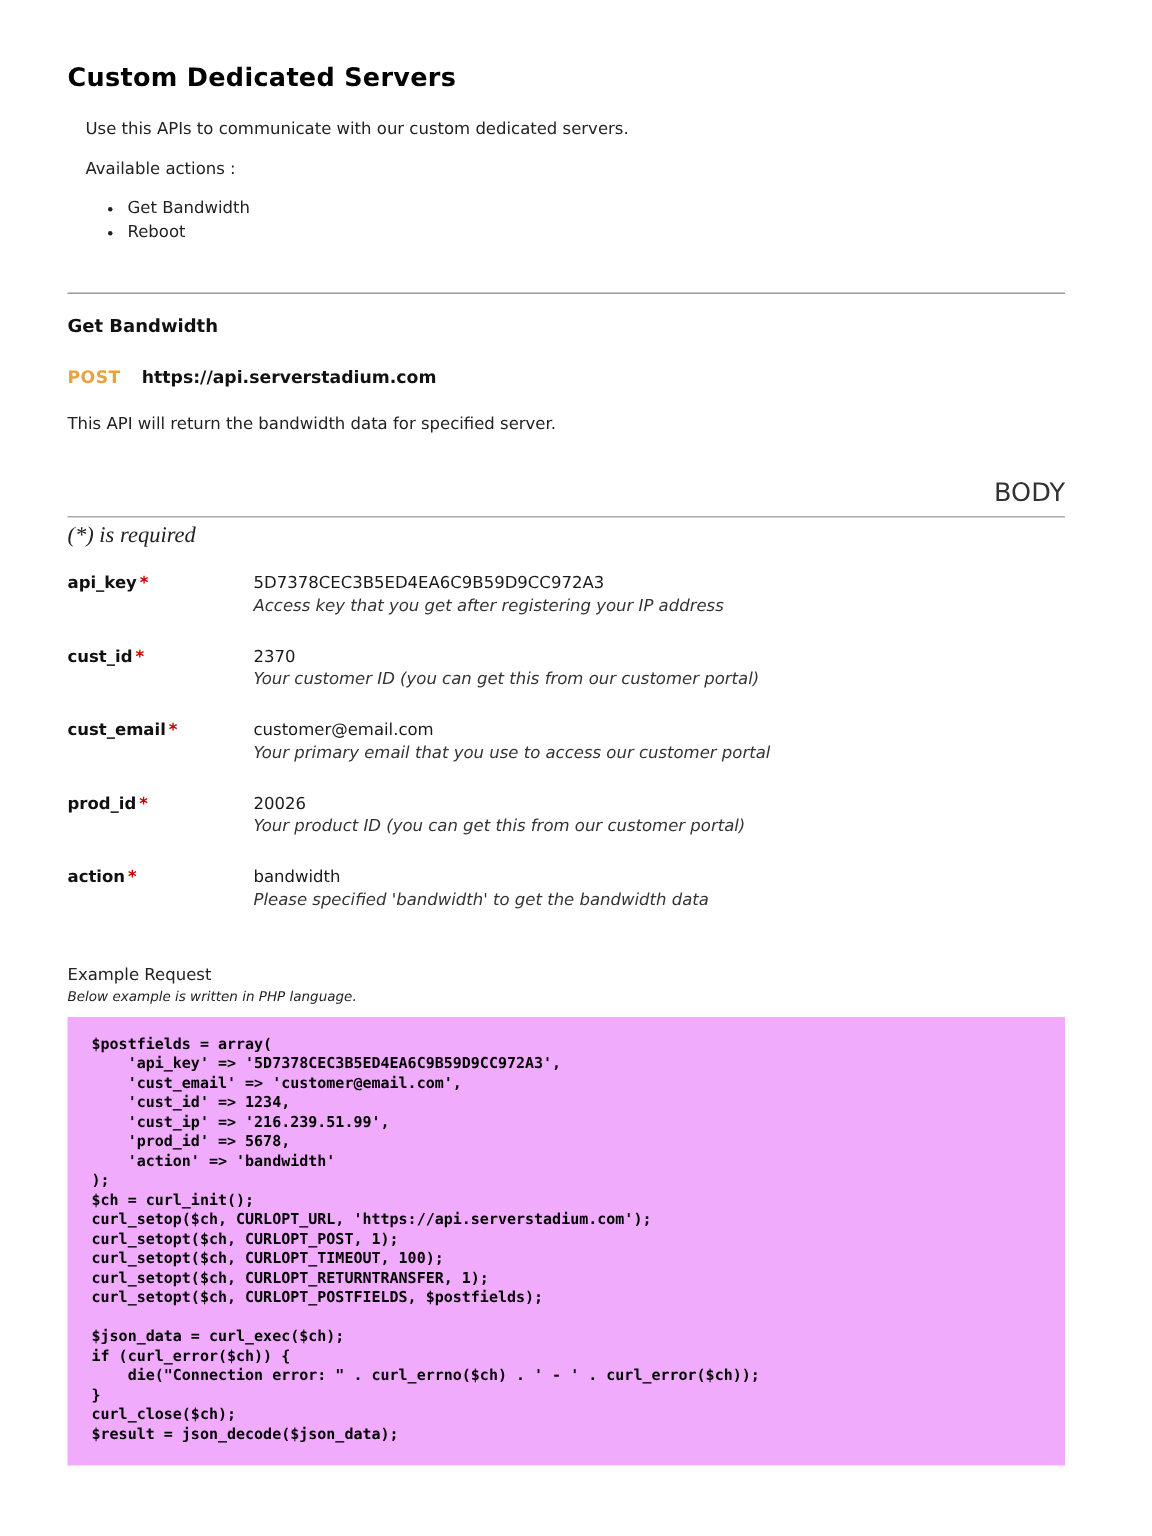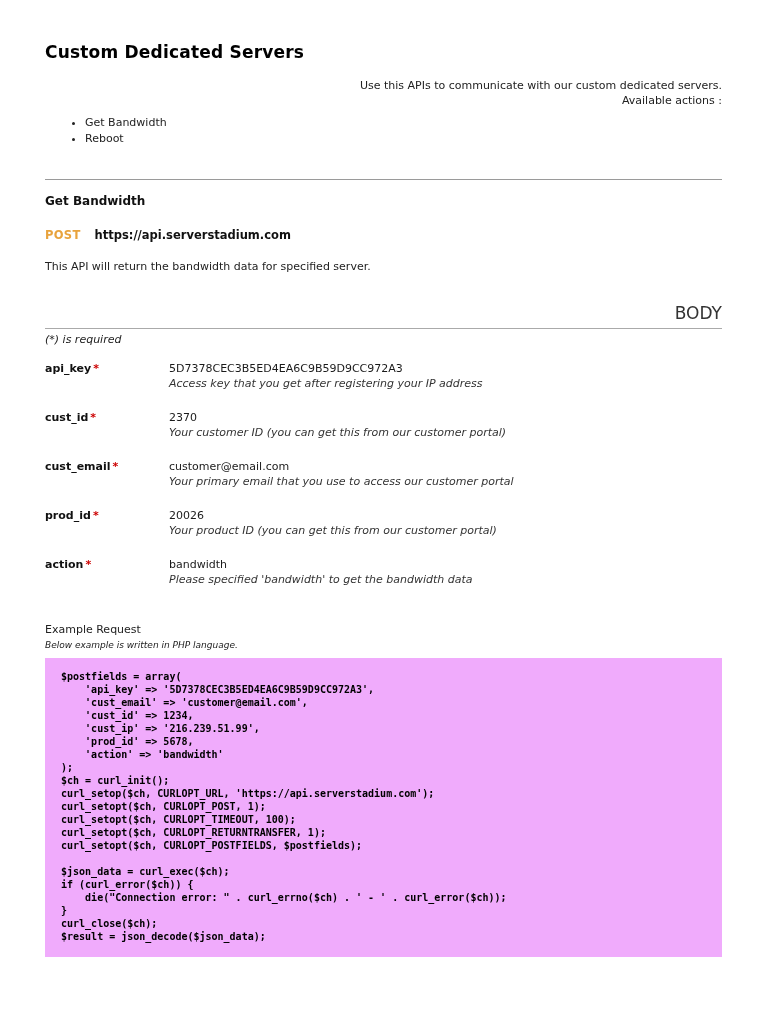--- a/index.html
+++ b/index.html
@@ -7,36 +7,35 @@
   body {
     width: 768px;
     height: 1024px;
     background: #ffffff;
     font-family: "DejaVu Sans", "Liberation Sans", sans-serif;
     color: #1a1a1a;
   }
   .page {
     width: 768px;
     height: 1024px;
-    padding: 42px 46px 0 45px;
+    padding: 42px 58px 0 45px;
     overflow: hidden;
   }
   .doc-title {
     font-size: 17px;
     font-weight: bold;
     color: #000;
     margin: 0 0 16px 0;
     letter-spacing: 0.2px;
   }
   .intro-line {
     font-size: 11px;
     line-height: 15px;
-    margin: 0;
-    color: #222;
-    text-align: right;
+    margin: 12px;
+    color: #222;
   }
   ul.actions-list {
     margin: 8px 0 0 0;
     padding-left: 40px;
     font-size: 11px;
     color: #222;
   }
   ul.actions-list li { margin-bottom: 3px; }
   hr.section-rule {
     border: none;
@@ -73,24 +72,25 @@
     font-size: 17px;
     color: #333;
     text-align: right;
   }
   hr.body-rule {
     border: none;
     border-top: 1px solid #aaaaaa;
     margin: 5px 0 0 0;
   }
   .required-note {
-    font-size: 11px;
+    font-size: 15px;
     font-style: italic;
     color: #222;
     margin-top: 4px;
+    font-family: Liberation Serif, serif;
   }
   .param-table { margin-top: 16px; }
   .param-row {
     display: flex;
     margin-bottom: 20px;
     gap: 24px;
   }
   .param-name-cell {
     width: 100px;
     flex: 0 0 100px;

